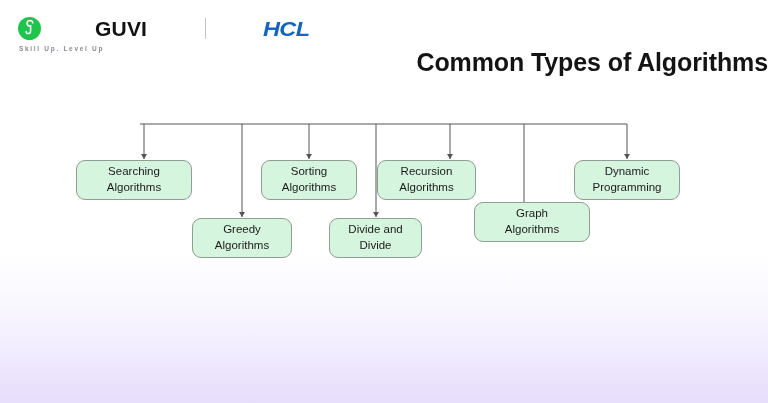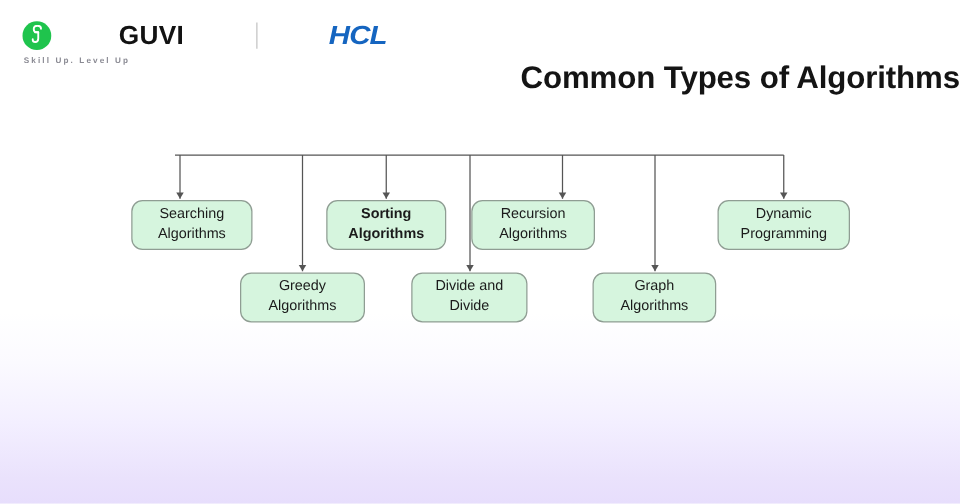--- a/index.html
+++ b/index.html
@@ -169,36 +169,36 @@
         <path d="M 306 154 L 309 159 L 312 154 Z" fill="#555555"></path>
         <line x1="376" y1="124" x2="376" y2="217" stroke="#555555" stroke-width="1"></line>
         <path d="M 373 212 L 376 217 L 379 212 Z" fill="#555555"></path>
         <line x1="450" y1="124" x2="450" y2="159" stroke="#555555" stroke-width="1"></line>
         <path d="M 447 154 L 450 159 L 453 154 Z" fill="#555555"></path>
         <line x1="524" y1="124" x2="524" y2="217" stroke="#555555" stroke-width="1"></line>
         <path d="M 521 212 L 524 217 L 527 212 Z" fill="#555555"></path>
         <line x1="627" y1="124" x2="627" y2="159" stroke="#555555" stroke-width="1"></line>
         <path d="M 624 154 L 627 159 L 630 154 Z" fill="#555555"></path>
       </svg>
-  <div class="node-box" style="left: 105px; top: 160px; width: 97px; height: 40px;">
+  <div class="node-box" style="left: 76px; top: 160px; width: 116px; height: 40px;">
         <div><span>Searching</span><br><span>Algorithms</span></div>
       </div>
       <div class="node-box" style="left: 192px; top: 218px; width: 100px; height: 40px;">
         <div><span>Greedy</span><br><span>Algorithms</span></div>
       </div>
-      <div class="node-box" style="left: 261px; top: 160px; width: 96px; height: 40px; font-weight: bold;">
+      <div class="node-box" style="left: 261px; top: 160px; width: 96px; height: 40px;">
         <div><span>Sorting</span><br><span>Algorithms</span></div>
       </div>
       <div class="node-box" style="left: 329px; top: 218px; width: 93px; height: 40px; justify-content: center;">
         <div><span>Divide and</span><br><span>Divide</span></div>
       </div>
       <div class="node-box" style="left: 377px; top: 160px; width: 99px; height: 40px;">
         <div><span>Recursion</span><br><span>Algorithms</span></div>
       </div>
-      <div class="node-box" style="left: 474px; top: 218px; width: 99px; height: 40px;">
+      <div class="node-box" style="left: 474px; top: 202px; width: 116px; height: 40px;">
         <div><span>Graph</span><br><span>Algorithms</span></div>
       </div>
       <div class="node-box" style="left: 574px; top: 160px; width: 106px; height: 40px;">
         <div><span>Dynamic</span><br><span>Programming</span></div>
       </div>
     </div>
 
 </div>
 
 </body></html>

